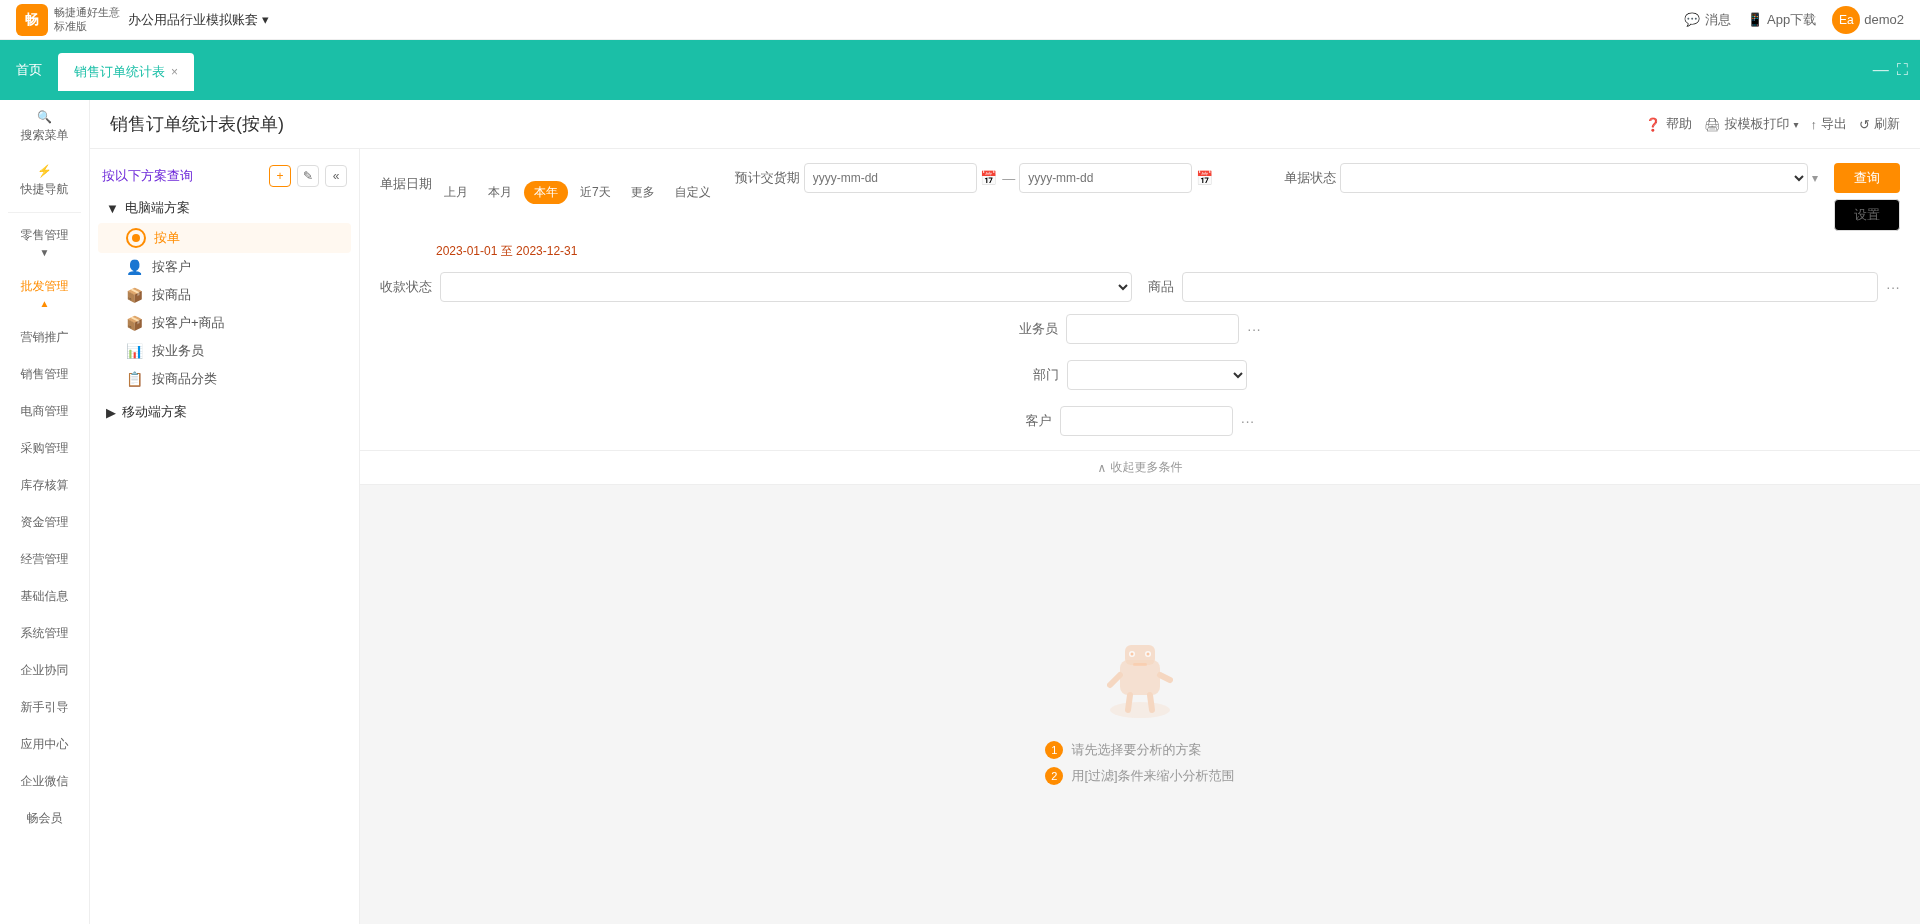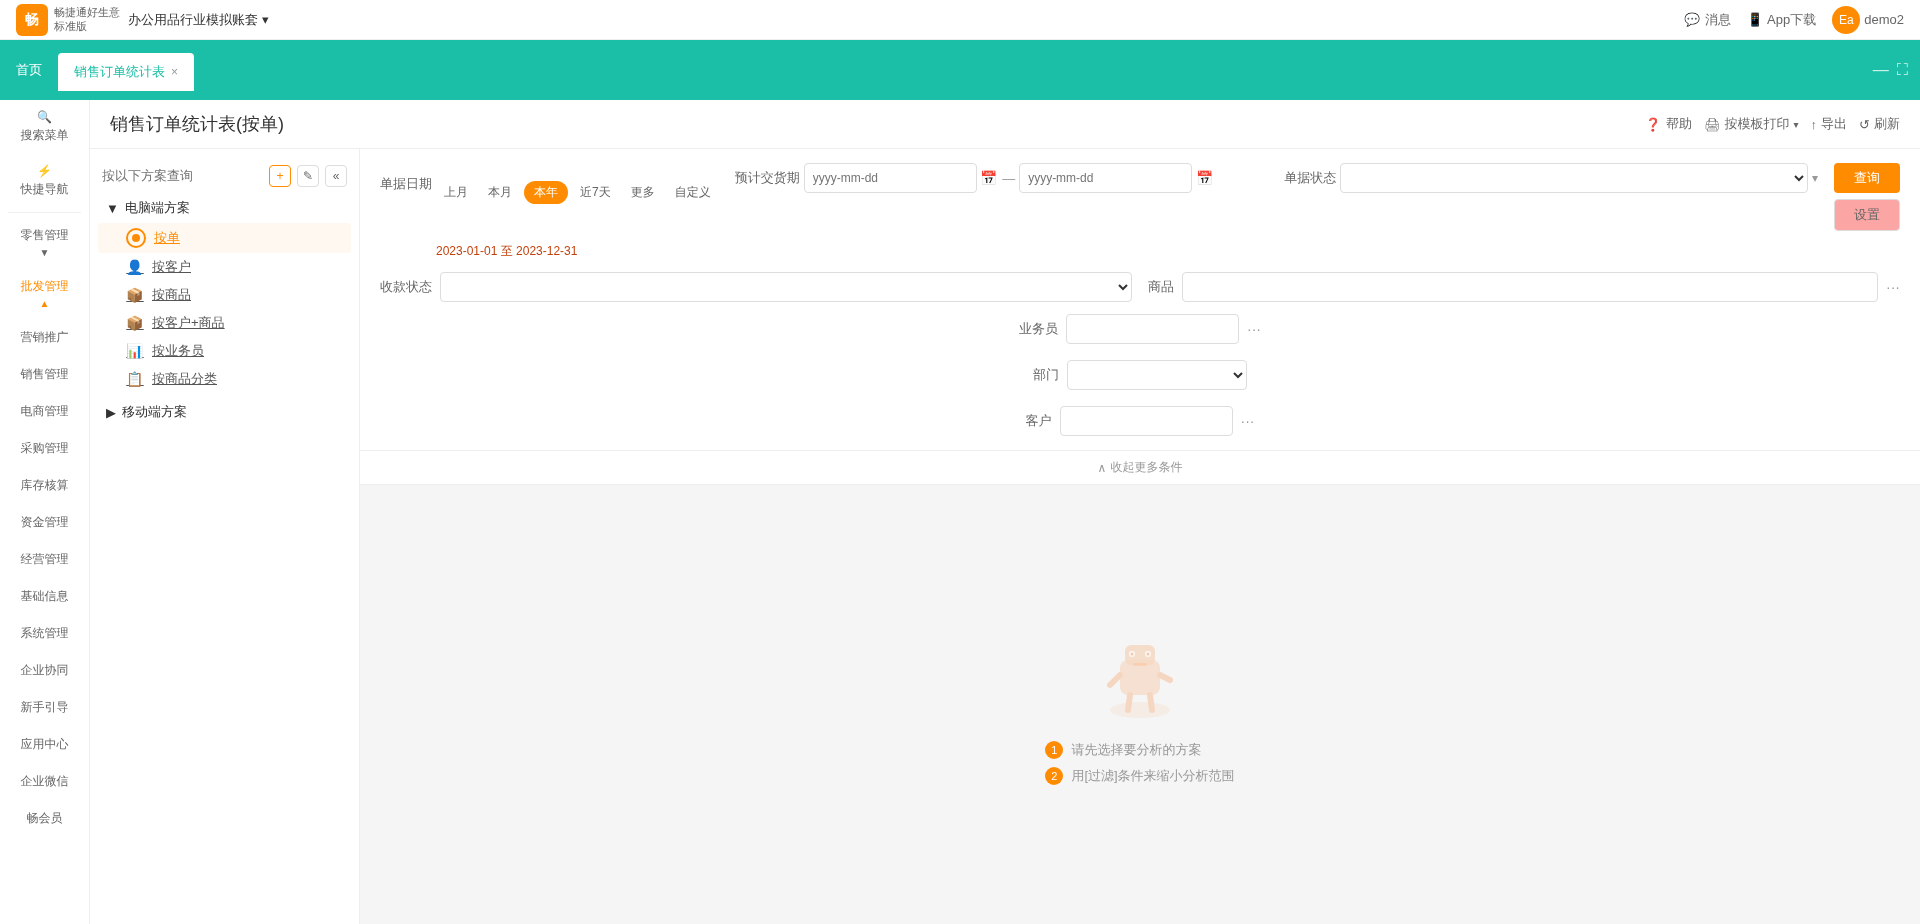--- a/index.html
+++ b/index.html
@@ -44,27 +44,27 @@
     .page-title { font-size: 18px; font-weight: 500; color: #333; padding-bottom: 12px; }
     .page-header-actions { display: flex; align-items: center; gap: 12px; padding-bottom: 12px; }
     .header-action-btn { display: flex; align-items: center; gap: 4px; color: #666; font-size: 13px; cursor: pointer; }
 
     
     .inner-layout { display: flex; flex: 1; overflow: hidden; }
 
     
     .left-panel { width: 270px; background: #fff; border-right: 1px solid #eee; flex-shrink: 0; overflow-y: auto; padding: 10px 0; }
     .left-panel-header { display: flex; align-items: center; justify-content: space-between; padding: 6px 12px; }
-    .left-panel-title { font-size: 13px; color: #737373; font-weight: 500; }
+    .left-panel-title { font-size: 13px; color: #6d28d9; font-weight: 500; }
     .left-panel-icons { display: flex; align-items: center; gap: 6px; }
     .panel-icon-btn { width: 22px; height: 22px; display: flex; align-items: center; justify-content: center; border: 1px solid #ddd; border-radius: 4px; cursor: pointer; color: #666; font-size: 12px; }
     .panel-icon-btn.orange { background: #fff; border-color: #ff8c00; color: #ff8c00; }
     .tree-section { padding: 0 8px; }
     .tree-parent { display: flex; align-items: center; gap: 6px; padding: 6px 8px; cursor: pointer; color: #333; font-size: 13px; }
-    .tree-child { display: flex; align-items: center; gap: 8px; padding: 5px 8px 5px 28px; cursor: pointer; color: #555; font-size: 13px; text-decoration: underline; }
+    .tree-child { display: flex; align-items: center; gap: 8px; padding: 5px 8px 5px 28px; cursor: pointer; color: #555; font-size: 13px; }
     .tree-child.active { color: #ff8c00; background: #fff8f0; border-radius: 4px; }
     .tree-icon { width: 18px; height: 18px; display: flex; align-items: center; justify-content: center; font-size: 12px; }
     .active-circle { width: 20px; height: 20px; border: 2px solid #ff8c00; border-radius: 50%; display: flex; align-items: center; justify-content: center; flex-shrink: 0; }
     .active-circle-inner { width: 8px; height: 8px; background: #ff8c00; border-radius: 50%; }
 
     
     .right-panel { flex: 1; display: flex; flex-direction: column; overflow: hidden; background: #f5f5f5; }
     .filter-section { background: #fff; padding: 14px 20px; border-bottom: 1px solid #eee; flex-shrink: 0; }
     .filter-row { display: flex; align-items: center; gap: 16px; margin-bottom: 12px; flex-wrap: wrap; }
     .filter-row:last-child { margin-bottom: 0; flex-direction: column; }
@@ -76,21 +76,21 @@
     .filter-select { height: 30px; border: 1px solid #ddd; border-radius: 4px; padding: 0 8px; font-size: 12px; color: #333; outline: none; background: #fff; min-width: 180px; flex: 1; }
     .filter-date-input { height: 30px; border: 1px solid #ddd; border-radius: 4px; padding: 0 8px 0 8px; font-size: 12px; color: #999; outline: none; background: #fff; min-width: 150px; }
     .date-separator { color: #999; }
     .date-icon { color: #ff8c00; font-size: 14px; cursor: pointer; }
     .filter-ellipsis { color: #999; font-size: 14px; cursor: pointer; }
     .collapse-bar { display: flex; align-items: center; justify-content: center; padding: 8px; background: #fff; border-bottom: 1px solid #eee; cursor: pointer; flex-shrink: 0; }
     .collapse-btn { display: flex; align-items: center; gap: 4px; color: #999; font-size: 12px; }
 
     
     .query-btn { background: #ff8c00; color: #fff; border: none; border-radius: 4px; padding: 6px 20px; font-size: 13px; cursor: pointer; white-space: nowrap; }
-    .setting-btn { background: #fca5a5; color: #666; border: 1px solid #ddd; border-radius: 4px; padding: 6px 16px; font-size: 13px; cursor: pointer; white-space: nowrap; }
+    .setting-btn { background: #000000; color: #666; border: 1px solid #ddd; border-radius: 4px; padding: 6px 16px; font-size: 13px; cursor: pointer; white-space: nowrap; }
     .action-btns { display: flex; flex-direction: column; gap: 6px; margin-left: auto; }
 
     
     .empty-state { flex: 1; display: flex; flex-direction: column; align-items: center; justify-content: center; gap: 16px; }
     .empty-icon { width: 100px; height: 100px; opacity: 0.6; }
     .empty-tips { display: flex; flex-direction: column; gap: 8px; }
     .empty-tip { display: flex; align-items: center; gap: 8px; font-size: 13px; color: #999; }
     .tip-num { width: 18px; height: 18px; border-radius: 50%; background: #ff8c00; color: #fff; font-size: 11px; display: flex; align-items: center; justify-content: center; flex-shrink: 0; }
     .filter-block { display: flex; align-items: center; gap: 8px; flex: 1; }
     .filter-block-label { font-size: 13px; color: #666; white-space: nowrap; }

